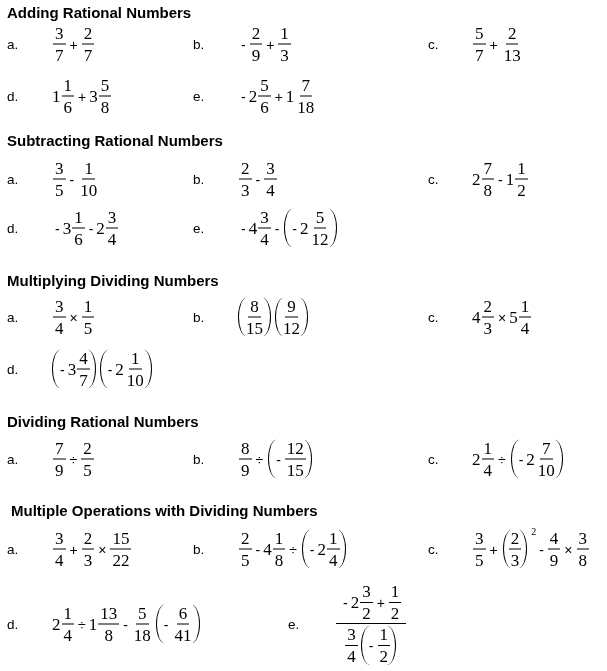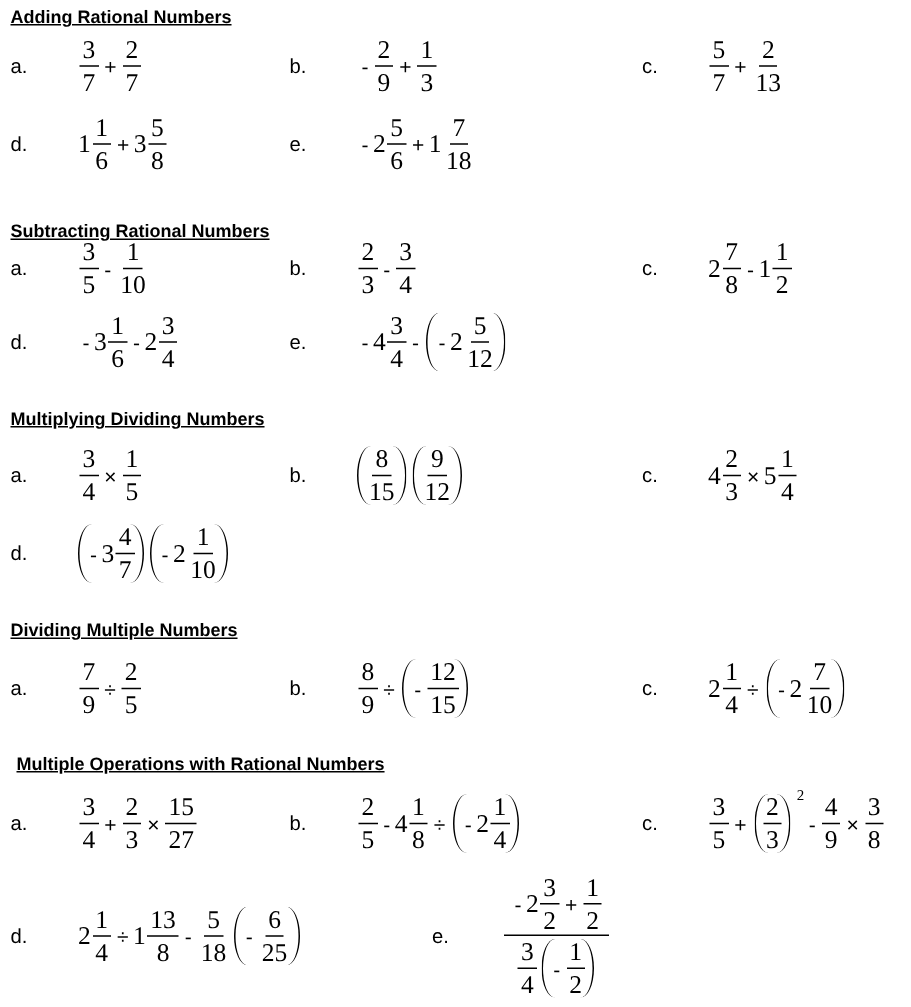--- a/index.html
+++ b/index.html
@@ -1,21 +1,20 @@
 <!DOCTYPE html>
 <html><head>
 <meta charset="utf-8">
 <style>
   html, body { margin:0; padding:0; background:#ffffff; }
   body { width:607px; height:671px; position:relative; overflow:hidden; color:#000; }
   .heading {
     position:absolute; left:7px;
-    font-family:"Liberation Sans", sans-serif; font-weight:bold; font-size:12px;
+    font-family:"Liberation Sans", sans-serif; font-weight:bold; font-size:15px;
     white-space:nowrap;
-    text-decoration:underline;
   }
   .lbl {
     position:absolute;
     font-family:"Liberation Sans", sans-serif; font-size:13.5px;
     transform:translateY(-50%);
   }
   .expr {
     position:absolute; transform:translateY(-50%);
     font-family:"Liberation Serif", serif; font-size:17px;
     display:flex; align-items:center; white-space:nowrap;
@@ -104,21 +103,21 @@
         <span class="den">6</span>
       </span>
       <span class="op">+</span>
       <span class="whole">1</span>
       <span class="frac">
         <span class="num">7</span>
         <span class="den">18</span>
       </span>
     </div>
 
-  <div class="heading" style="top:147px">Subtracting Rational Numbers</div>
+  <div class="heading" style="top:132px">Subtracting Rational Numbers</div>
   <div class="lbl" style="left:7px;top:179px">a.</div>
   <div class="expr" style="left:52px;top:179px">
       <span class="frac">
         <span class="num">3</span>
         <span class="den">5</span>
       </span>
       <span class="op">-</span>
       <span class="frac">
         <span class="num">1</span>
         <span class="den">10</span>
@@ -239,21 +238,21 @@
       <span class="paren">
         <span class="op">-</span>
         <span class="whole">2</span>
         <span class="frac">
           <span class="num">1</span>
           <span class="den">10</span>
         </span>
       </span>
     </div>
 
-  <div class="heading" style="top:413px">Dividing Multiple Numbers</div>
+  <div class="heading" style="top:413px">Dividing Rational Numbers</div>
   <div class="lbl" style="left:7px;top:459px">a.</div>
   <div class="expr" style="left:52px;top:459px">
       <span class="frac">
         <span class="num">7</span>
         <span class="den">9</span>
       </span>
       <span class="op">÷</span>
       <span class="frac">
         <span class="num">2</span>
         <span class="den">5</span>
@@ -285,36 +284,36 @@
       <span class="paren">
         <span class="op">-</span>
         <span class="whole">2</span>
         <span class="frac">
           <span class="num">7</span>
           <span class="den">10</span>
         </span>
       </span>
     </div>
 
-  <div class="heading" style="top:502px;left:11px">Multiple Operations with Rational Numbers</div>
+  <div class="heading" style="top:502px;left:11px">Multiple Operations with Dividing Numbers</div>
   <div class="lbl" style="left:7px;top:549px">a.</div>
   <div class="expr" style="left:52px;top:549px">
       <span class="frac">
         <span class="num">3</span>
         <span class="den">4</span>
       </span>
       <span class="op">+</span>
       <span class="frac">
         <span class="num">2</span>
         <span class="den">3</span>
       </span>
       <span class="op">×</span>
       <span class="frac">
         <span class="num">15</span>
-        <span class="den">27</span>
+        <span class="den">22</span>
       </span>
     </div>
   <div class="lbl" style="left:193px;top:549px">b.</div>
   <div class="expr" style="left:238px;top:549px">
       <span class="frac">
         <span class="num">2</span>
         <span class="den">5</span>
       </span>
       <span class="op">-</span>
       <span class="whole">4</span>
@@ -372,21 +371,21 @@
       </span>
       <span class="op">-</span>
       <span class="frac">
         <span class="num">5</span>
         <span class="den">18</span>
       </span>
       <span class="paren">
         <span class="op">-</span>
         <span class="frac">
           <span class="num">6</span>
-          <span class="den">25</span>
+          <span class="den">41</span>
         </span>
       </span>
     </div>
   <div class="lbl" style="left:288px;top:624px">e.</div>
   <div class="expr" style="left:336px;top:624px">
       <span class="bigfrac">
         <span class="num">
           <span class="op">-</span>
           <span class="whole">2</span>
           <span class="frac">

